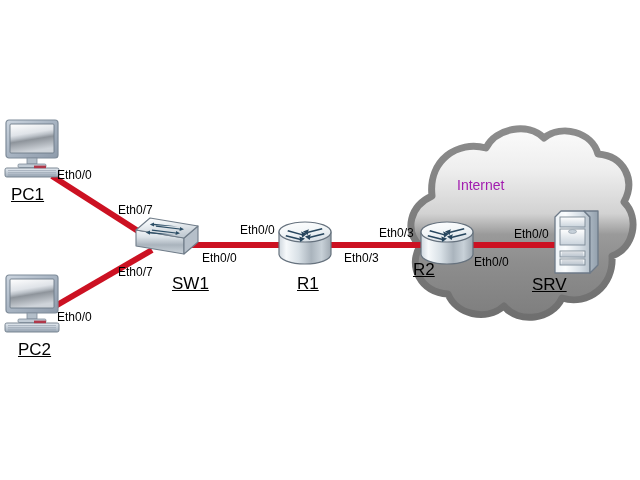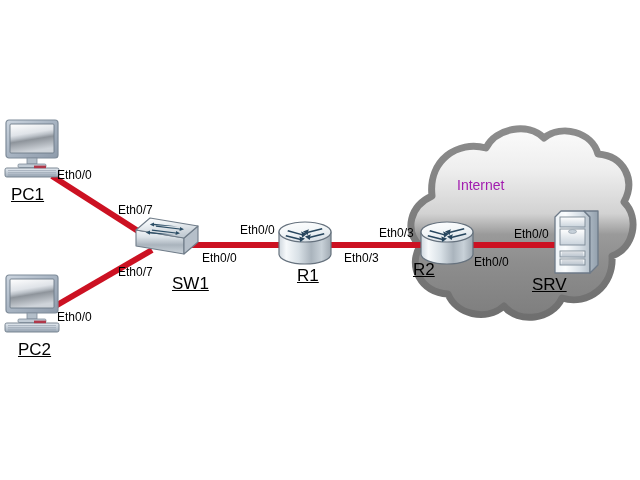--- a/index.html
+++ b/index.html
@@ -241,17 +241,17 @@
   <div class="iface-label" style="left:202px; top:252px;">Eth0/0</div>
   <div class="iface-label" style="left:240px; top:224px;">Eth0/0</div>
   <div class="iface-label" style="left:344px; top:252px;">Eth0/3</div>
   <div class="iface-label" style="left:379px; top:227px;">Eth0/3</div>
   <div class="iface-label" style="left:474px; top:256px;">Eth0/0</div>
   <div class="iface-label" style="left:514px; top:228px;">Eth0/0</div>
 
   <div class="device-label" style="left:11px; top:186px;">PC1</div>
   <div class="device-label" style="left:18px; top:341px;">PC2</div>
   <div class="device-label" style="left:172px; top:275px;">SW1</div>
-  <div class="device-label" style="left:297px; top:267px;text-align:right;">R1</div>
+  <div class="device-label" style="left:297px; top:275px;text-align:right;">R1</div>
   <div class="device-label" style="left:413px; top:261px;">R2</div>
   <div class="device-label" style="left:532px; top:276px;">SRV</div>
 
 </div>
 
 </body></html>

